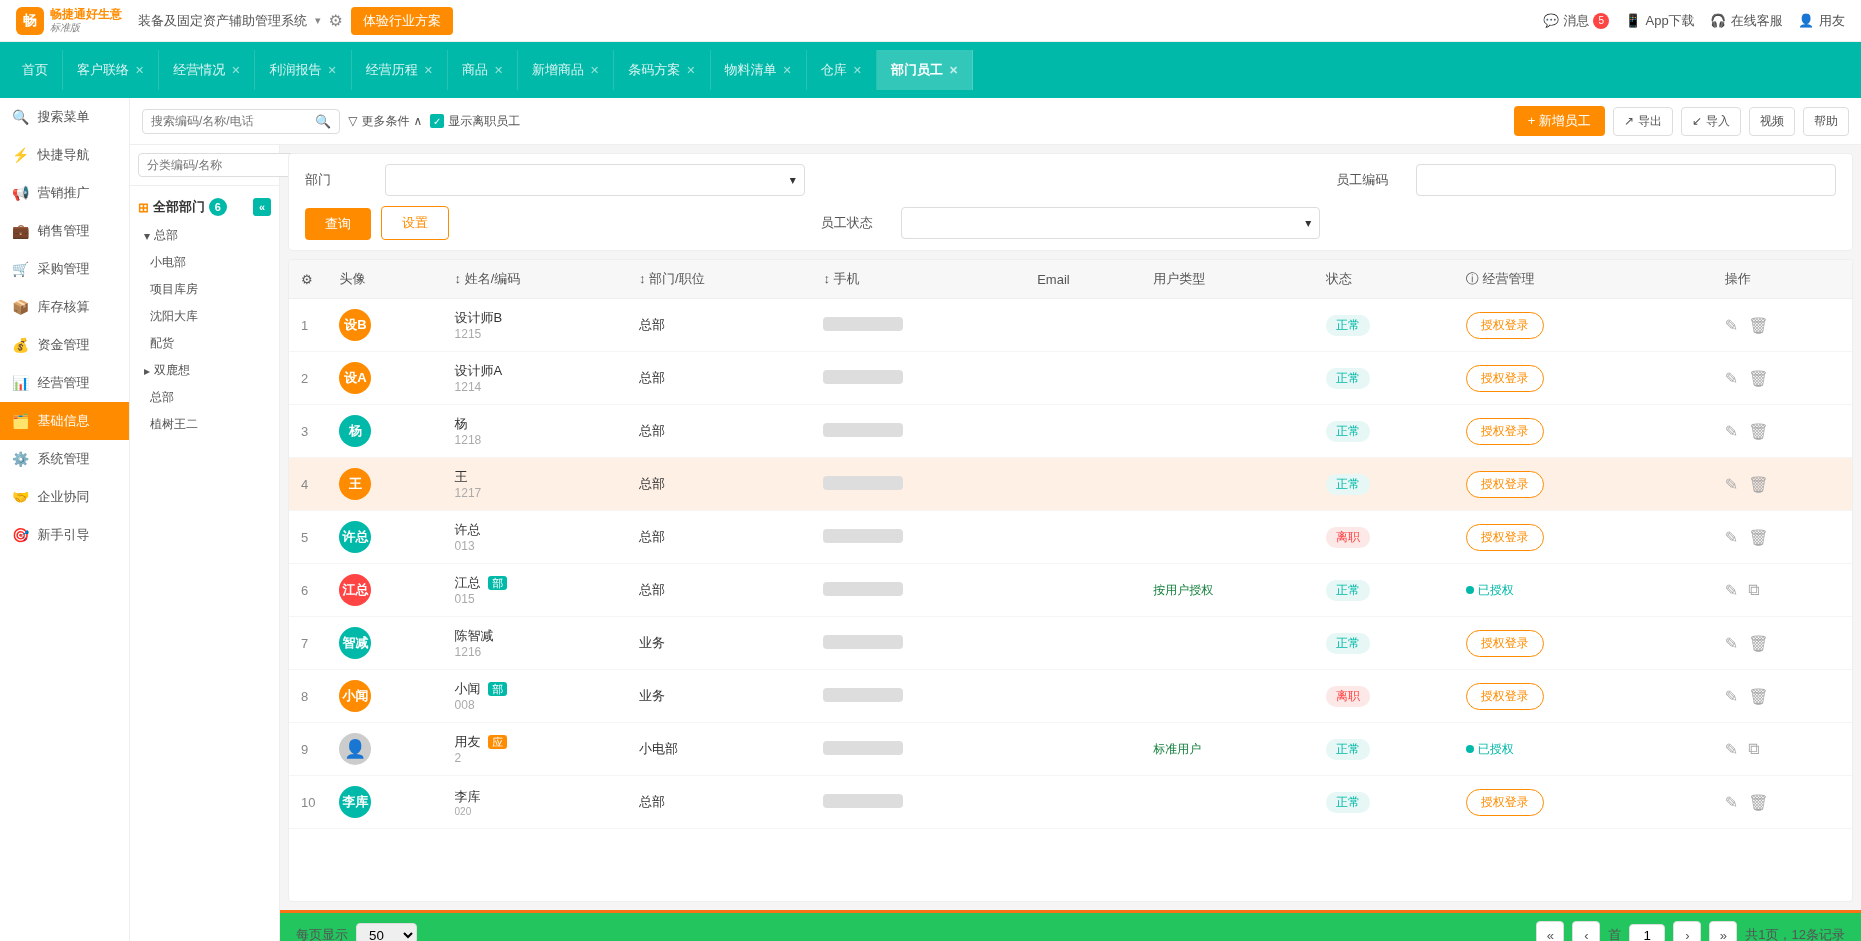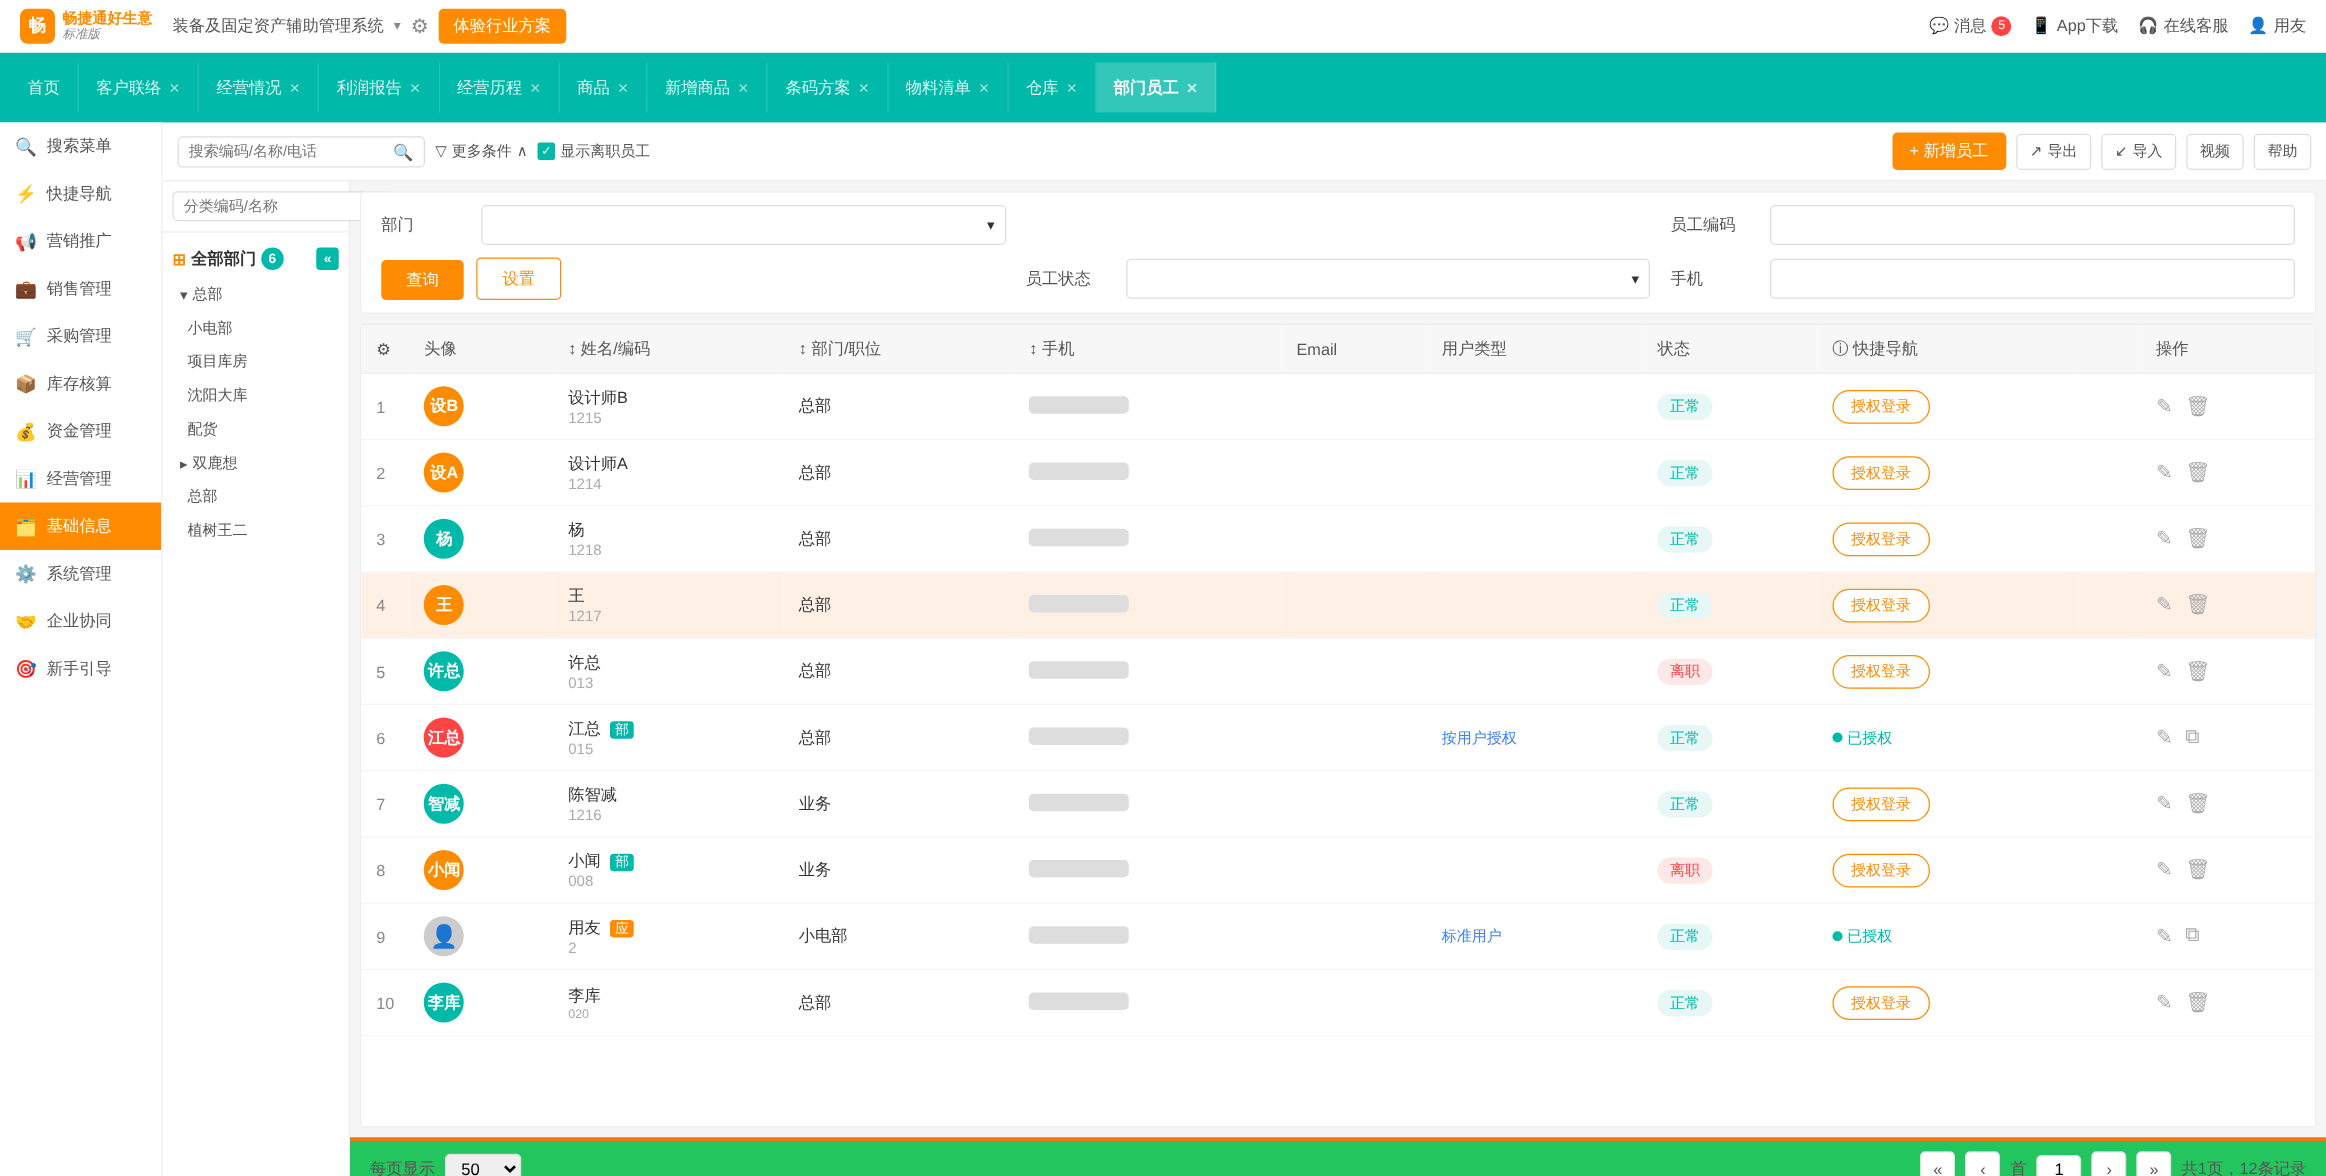--- a/index.html
+++ b/index.html
@@ -109,21 +109,21 @@
     .avatar.orange { background: #ff8c00; }
     .avatar.teal { background: #00b9a9; }
     .avatar.red { background: #f44; }
     .avatar.gray { background: #ccc; }
     .status-badge { display: inline-block; padding: 2px 10px; border-radius: 10px; font-size: 12px; }
     .status-normal { background: #e6f7f5; color: #00b9a9; }
     .status-resigned { background: #fde8e8; color: #f44; }
     .btn-auth { background: #fff; border: 1px solid #ff8c00; color: #ff8c00; border-radius: 14px; padding: 4px 14px; cursor: pointer; font-size: 12px; white-space: nowrap; }
     .authorized { color: #00b9a9; font-size: 12px; display: flex; align-items: center; gap: 4px; }
     .auth-dot { width: 8px; height: 8px; border-radius: 50%; background: #00b9a9; display: inline-block; }
-    .by-user { color: #3b82f6; font-size: 12px; }
+    .by-user { color: #15803d; font-size: 12px; }
     .tag-dept { background: #00b9a9; color: #fff; border-radius: 3px; padding: 1px 4px; font-size: 11px; margin-left: 4px; }
     .tag-apply { background: #ff8c00; color: #fff; border-radius: 3px; padding: 1px 4px; font-size: 11px; margin-left: 4px; }
     .action-icons { display: flex; gap: 10px; color: #aaa; font-size: 16px; }
     .action-icons span { cursor: pointer; }
     .blurred { background: #ddd; width: 80px; height: 14px; border-radius: 4px; display: inline-block; }
     .num-col { color: #888; width: 30px; }
 
     
     .pagination { display: flex; align-items: center; padding: 8px 16px; background: #22c55e; border-top: 3px solid #f97316; gap: 8px; font-size: 13px; color: #555; }
     .pagination .page-size-select { border: 1px solid #ddd; border-radius: 4px; padding: 3px 8px; }
@@ -309,42 +309,38 @@
             <button class="btn-query">查询</button>
             <button class="btn-set">设置</button>
           </div>
           <div class="filter-row">
             <span class="filter-label">员工状态</span>
             <div class="filter-select">
               <span></span>
               <span>▾</span>
             </div>
           </div>
-          <div class="filter-row">
-            <span class="filter-label">手机</span>
-            <input class="filter-input" type="text" style="">
-          </div>
           <div class="filter-row" style="grid-column:2;grid-row:1;">
             
           </div>
         </div>
 
         <div class="table-wrapper">
           <table>
             <thead>
               <tr>
                 <th>⚙</th>
                 <th>头像</th>
                 <th>↕ 姓名/编码</th>
                 <th>↕ 部门/职位</th>
                 <th>↕ 手机</th>
                 <th>Email</th>
                 <th>用户类型</th>
                 <th>状态</th>
-                <th>ⓘ 快捷导航</th>
+                <th>ⓘ 经营管理</th>
                 <th></th>
                 <th>操作</th>
               </tr>
             </thead>
             <tbody>
               <tr>
                 <td class="num-col">1</td>
                 <td>
                     <div class="avatar orange">设B</div>
                   </td>

